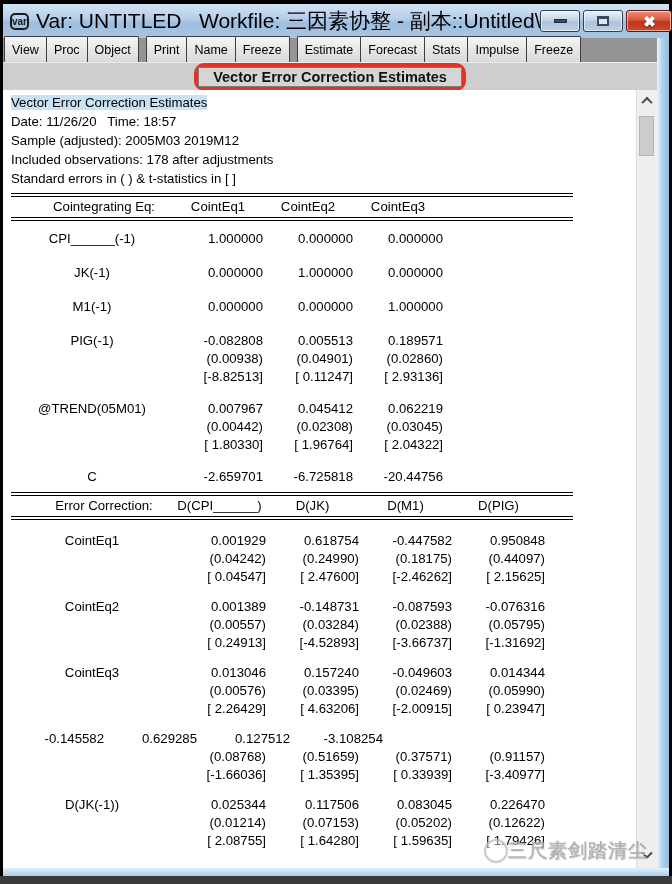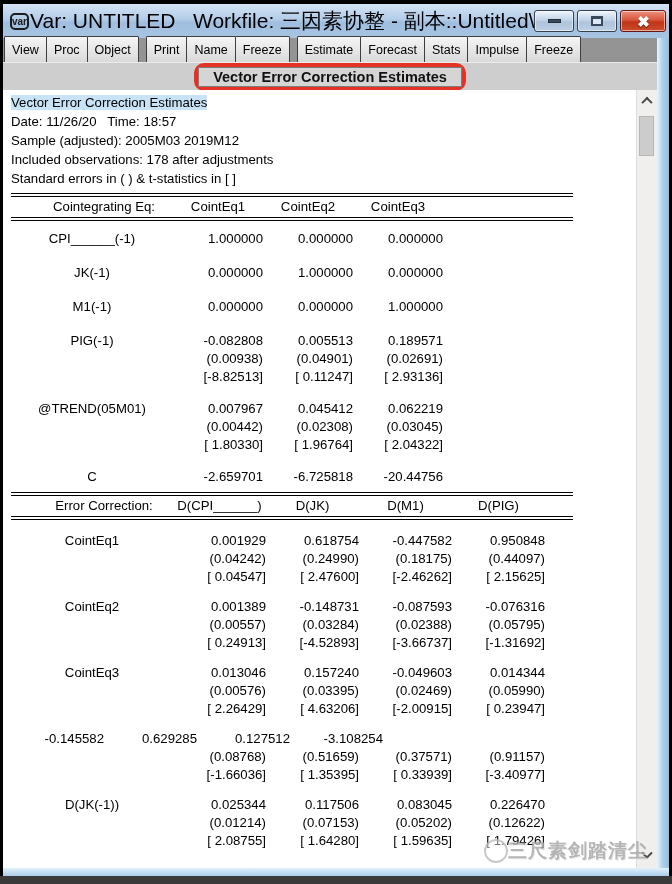--- a/index.html
+++ b/index.html
@@ -10,21 +10,21 @@
   }
   
   .titlebar {
     position:absolute; left:3px; top:4px; right:3px; height:34px;
     background:linear-gradient(#d3e3f5 0%, #b3cce8 45%, #9fbedf 55%, #a8c4e2 100%);
     display:flex; align-items:center; padding:0 7px;
   }
   .var-icon {
     width:26px; height:17px; border:2px solid #1d1d1d; border-radius:5px;
     font-size:10px; font-weight:bold; color:#1d1d1d; display:flex;
-    align-items:center; justify-content:center; margin-right:1px; background:transparent;
+    align-items:center; justify-content:center; margin-right:7px; background:transparent;
   }
   .title-text { font-size:21px; color:#000; white-space:pre; }
   .win-controls { margin-left:auto; display:flex; gap:3px; }
   .wbtn {
     width:40px; height:22px; border-radius:3px; display:flex;
     align-items:center; justify-content:center;
     border:1px solid #35404d; box-shadow:inset 0 0 0 1px rgba(255,255,255,.55);
     background:linear-gradient(#eef4fb, #c2d4e8 45%, #aec4dc 55%, #bccfe4);
   }
   .glyph-min { width:13px; height:4px; background:#3a4a5c; border:1px solid #26303c; }
@@ -197,21 +197,21 @@
           <div class="tr"><span class="lab">CPI______(-1)</span><span class="c3">1.000000</span><span class="c3">0.000000</span><span class="c3">0.000000</span></div>
         </div>
         <div class="mb16">
           <div class="tr"><span class="lab">JK(-1)</span><span class="c3">0.000000</span><span class="c3">1.000000</span><span class="c3">0.000000</span></div>
         </div>
         <div class="mb16">
           <div class="tr"><span class="lab">M1(-1)</span><span class="c3">0.000000</span><span class="c3">0.000000</span><span class="c3">1.000000</span></div>
         </div>
         <div class="mb14">
           <div class="tr"><span class="lab">PIG(-1)</span><span class="c3">-0.082808</span><span class="c3">0.005513</span><span class="c3">0.189571</span></div>
-          <div class="tr"><span class="lab"></span><span class="c3">(0.00938)</span><span class="c3">(0.04901)</span><span class="c3">(0.02691)</span></div>
+          <div class="tr"><span class="lab"></span><span class="c3">(0.00938)</span><span class="c3">(0.04901)</span><span class="c3">(0.02860)</span></div>
           <div class="tr"><span class="lab"></span><span class="c3">[-8.82513]</span><span class="c3">[ 0.11247]</span><span class="c3">[ 2.93136]</span></div>
         </div>
         <div class="mb14">
           <div class="tr"><span class="lab">@TREND(05M01)</span><span class="c3">0.007967</span><span class="c3">0.045412</span><span class="c3">0.062219</span></div>
           <div class="tr"><span class="lab"></span><span class="c3">(0.00442)</span><span class="c3">(0.02308)</span><span class="c3">(0.03045)</span></div>
           <div class="tr"><span class="lab"></span><span class="c3">[ 1.80330]</span><span class="c3">[ 1.96764]</span><span class="c3">[ 2.04322]</span></div>
         </div>
         <div class="mb6">
           <div class="tr"><span class="lab">C</span><span class="c3">-2.659701</span><span class="c3">-6.725818</span><span class="c3">-20.44756</span></div>
         </div>

